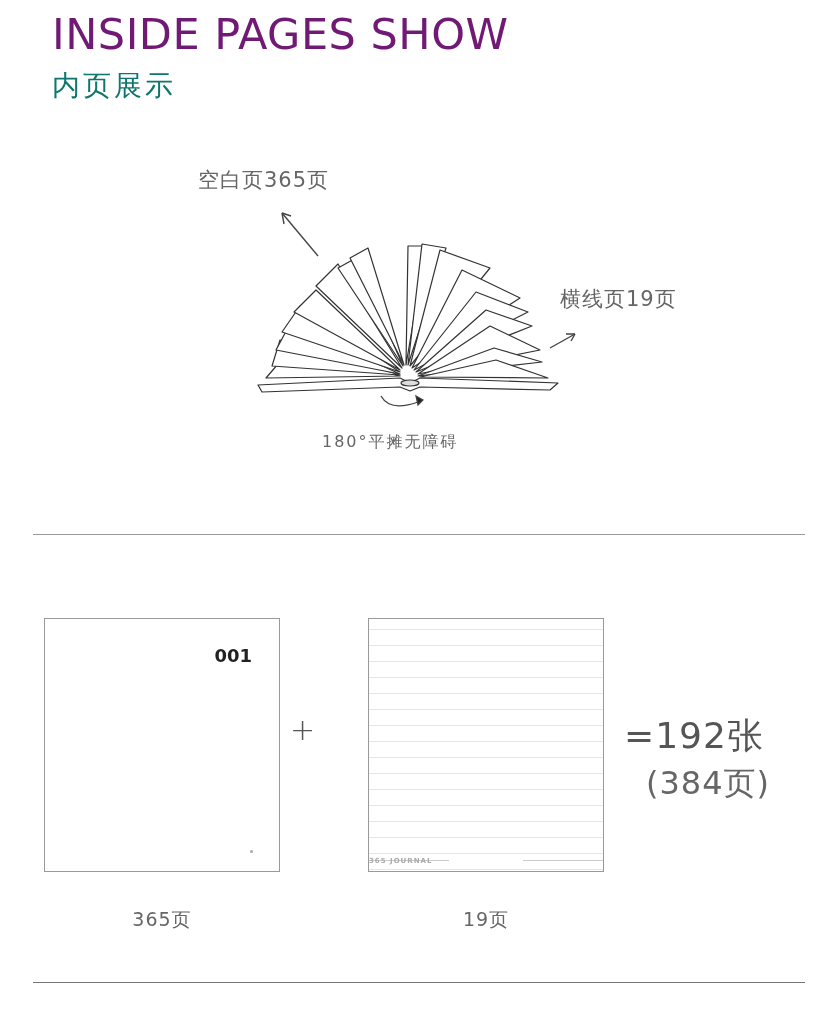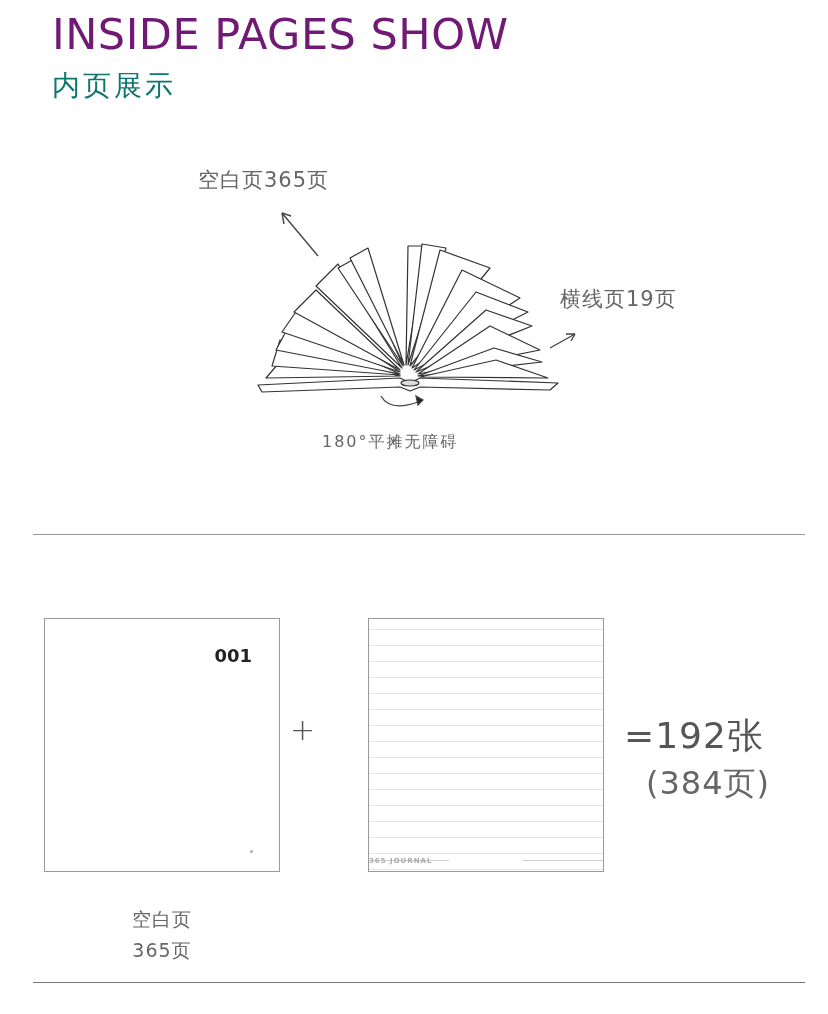--- a/index.html
+++ b/index.html
@@ -112,19 +112,19 @@
   </div>
   <div class="journal-line" style="left:0;width:80px"></div>
   <div class="journal-line" style="right:0;width:80px"></div>
   <div class="journal">365 JOURNAL</div>
 </div>
 
 <div class="eq">=192张</div>
 <div class="eq-sub">(384页)</div>
 
 <div class="cap cap-blank">
-  <div>空白页</div>
   <div>365页</div>
 </div>
 <div class="cap cap-lined">
+  <div>19页</div>
 </div>
 
 <div class="divider div2"></div>
 
 </body></html>

